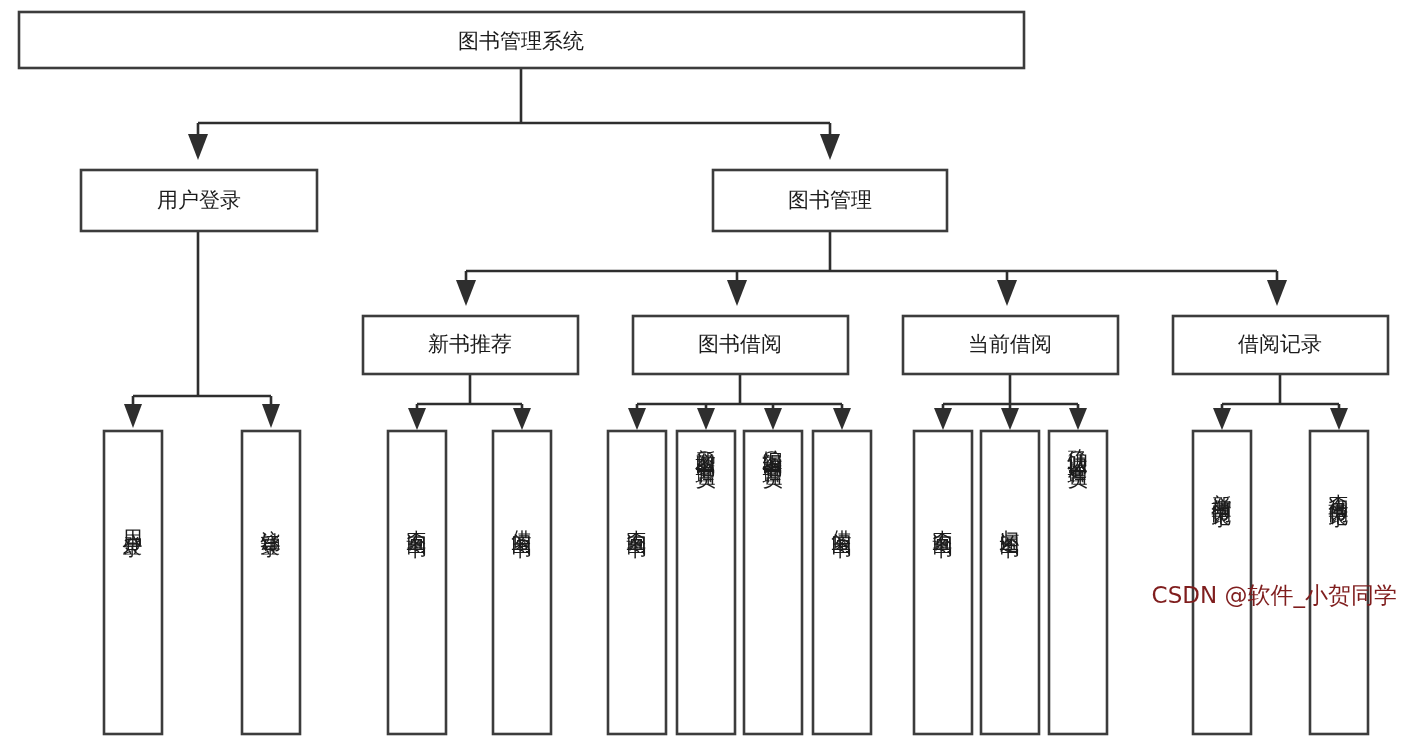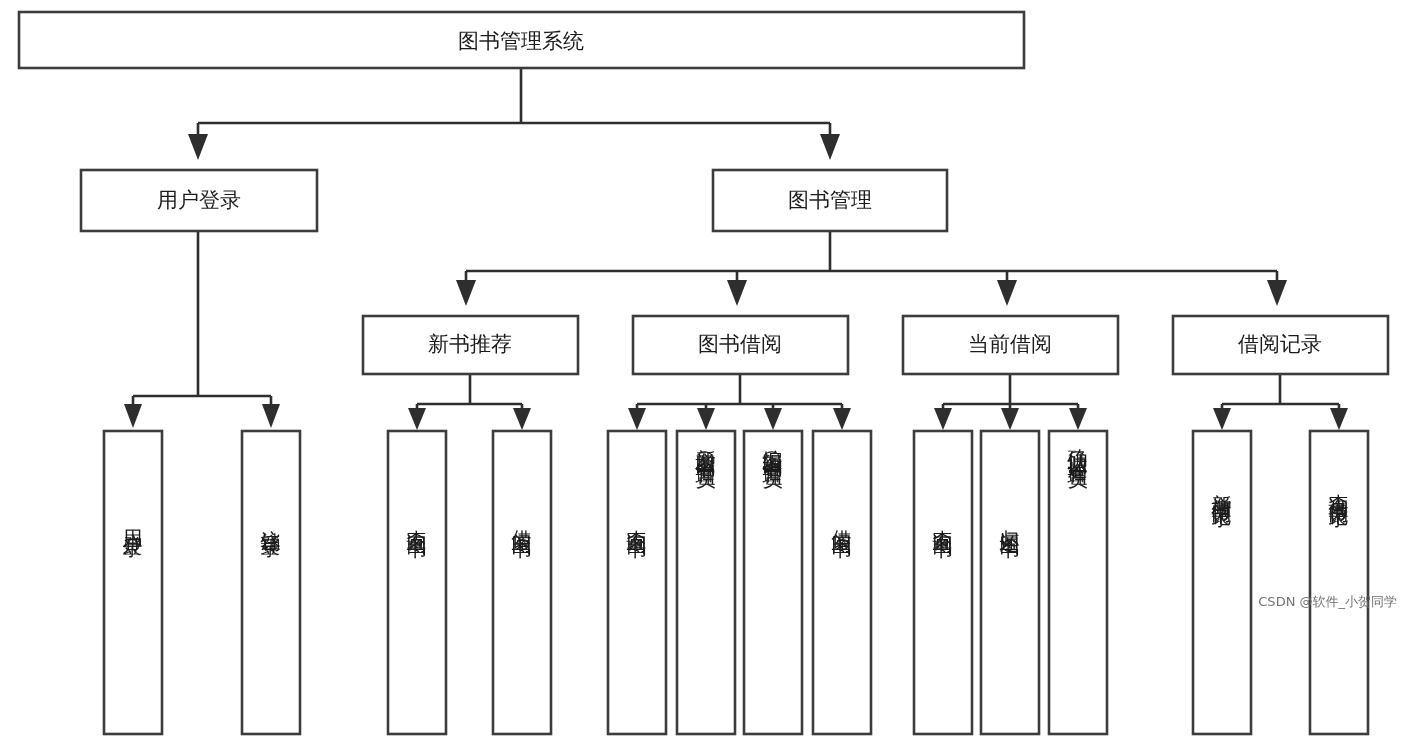--- a/index.html
+++ b/index.html
@@ -55,22 +55,22 @@
     fill: #1b1b1b;
     writing-mode: vertical-rl;
     text-orientation: upright;
     letter-spacing: 3px;
   }
   .watermark {
     position: absolute;
     right: 8px;
     bottom: 4px;
     font-family: "DejaVu Sans", "Liberation Sans", sans-serif;
-    font-size: 13px;
-    color: #737373;
+    font-size: 23px;
+    color: #7f1d1d;
     white-space: nowrap;
     user-select: none;
   }
 </style>
 </head>
 <body>
 
 <div id="diagram-root">
 
   <svg id="tree-svg" viewBox="0 0 1405 747" xmlns="http://www.w3.org/2000/svg">

